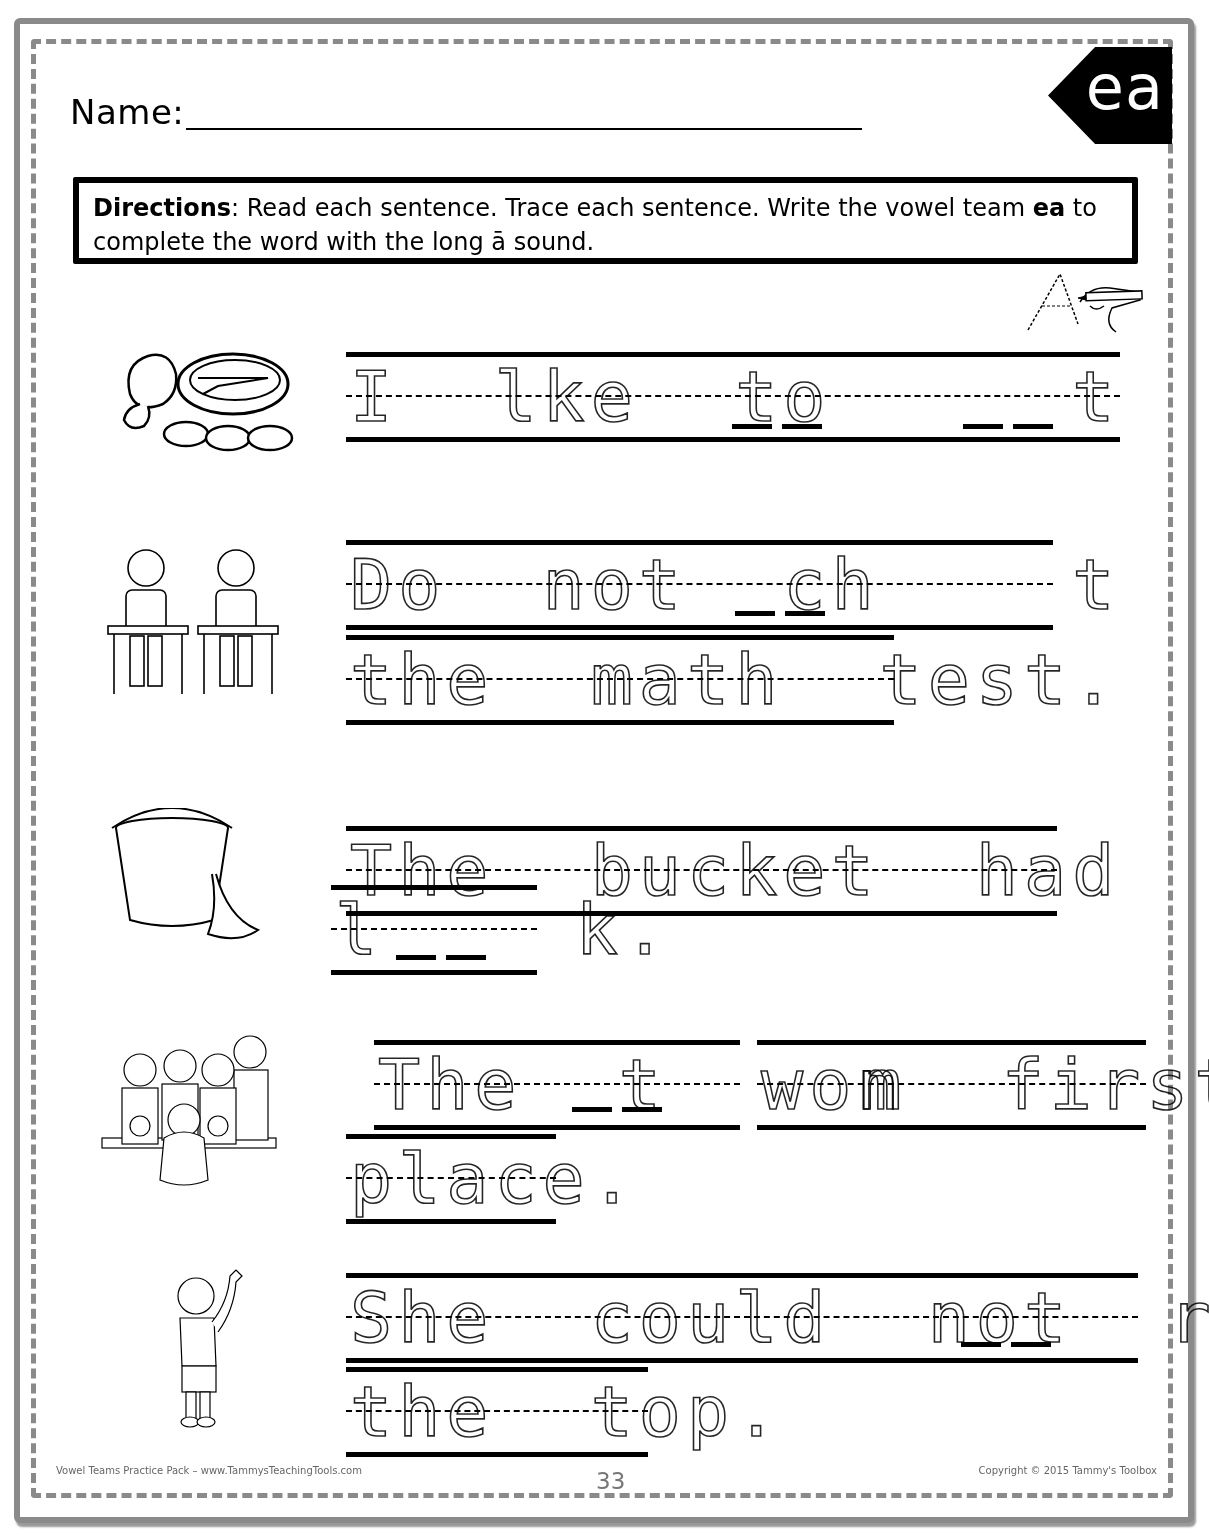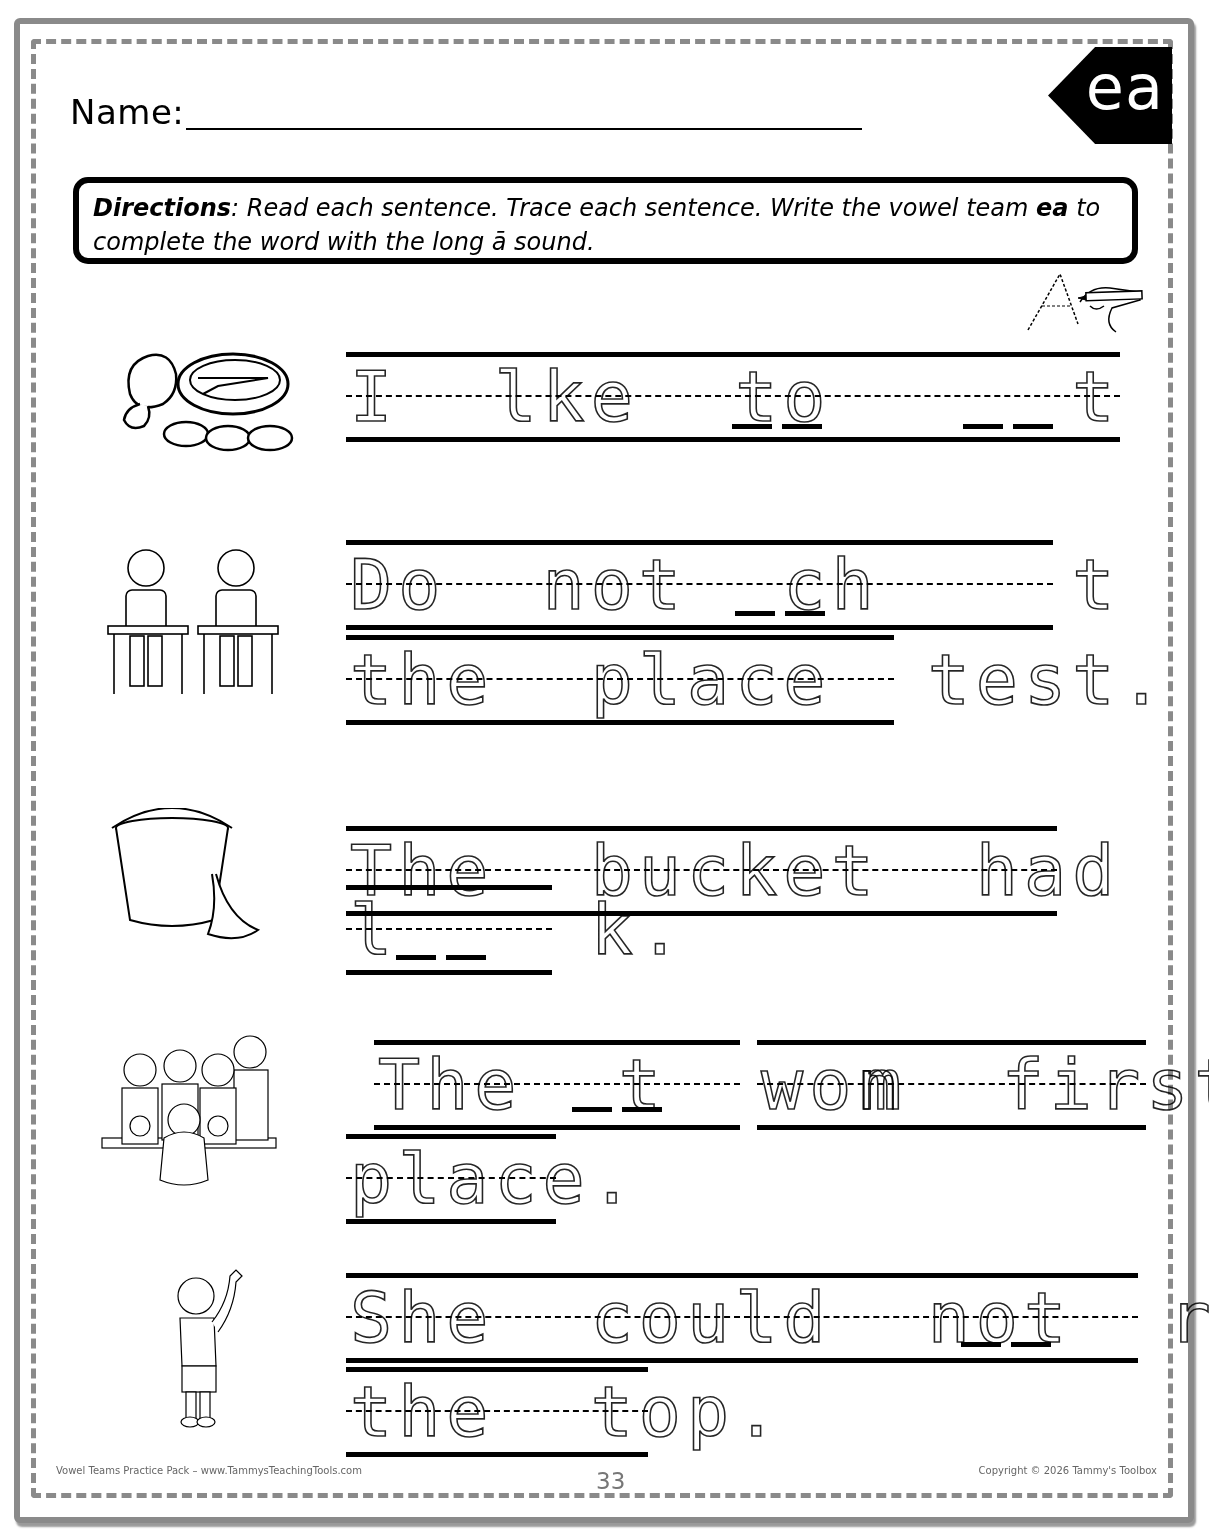--- a/index.html
+++ b/index.html
@@ -22,22 +22,22 @@
 
     .ea-tag {
       position: absolute; left: 1048px; top: 47px; width: 124px; height: 97px;
       background: #000; clip-path: polygon(38% 0, 100% 0, 100% 100%, 38% 100%, 0 50%);
       display: flex; align-items: center; justify-content: flex-end; padding-right: 8px;
     }
     .ea-text { color: #fff; font-size: 62px; font-family: "DejaVu Sans", sans-serif; line-height: 62px; letter-spacing: 1px; margin-top: -16px; }
 
     .directions-box {
       position: absolute; left: 73px; top: 177px; width: 1065px; height: 87px;
-      border: 6px solid #000; border-radius: 15px; padding: 8px 14px;
-      font-size: 24px; line-height: 34px; font-family: "DejaVu Sans", sans-serif; font-style: italic;
+      border: 6px solid #000; border-radius: 2px; padding: 8px 14px;
+      font-size: 24px; line-height: 34px; font-family: "DejaVu Sans", sans-serif;
     }
     .directions-box b { font-weight: bold; }
 
     .trace-icon { position: absolute; left: 1020px; top: 266px; width: 128px; height: 68px; }
 
     .pic { position: absolute; }
 
     .tline { position: absolute; }
     .tline .rule-top { position: absolute; left: 0; right: 0; top: 0; height: 5px; background: #000; }
     .tline .rule-mid { position: absolute; left: 0; right: 0; top: 43px; border-top: 2px dashed #000; }
@@ -136,39 +136,39 @@
   <div class="text">Do  not  ch    t   on</div>
 </div>
 <div class="blank" style="left:735px;top:611px;">
     <span></span>
     <span></span>
   </div>
 <div class="tline" style="left:346px;top:635px;width:548px;height:90px;">
   <div class="rule-top"></div>
     <div class="rule-mid"></div>
     <div class="rule-bot"></div>
-  <div class="text">the  place  test.</div>
+  <div class="text">the  math  test.</div>
 </div>
 
 <svg class="pic" style="left:108px;top:808px;width:160px;height:140px;" viewBox="0 0 160 140">
   <g fill="#fff" stroke="#000" stroke-width="2">
     <ellipse cx="64" cy="20" rx="56" ry="10"></ellipse>
     <path d="M8 20 L22 112 Q64 124 106 112 L120 20"></path>
     <path d="M4 20 Q64 -20 124 20" fill="none"></path>
     <path d="M104 66 Q110 100 100 126 Q130 136 150 122 Q120 110 108 66"></path>
   </g>
 </svg>
 
 <div class="tline" style="left:346px;top:826px;width:711px;height:90px;">
   <div class="rule-top"></div>
     <div class="rule-mid"></div>
     <div class="rule-bot"></div>
   <div class="text">The  bucket  had  a</div>
 </div>
-<div class="tline" style="left:346px;top:885px;width:206px;height:90px;">
+<div class="tline" style="left:331px;top:885px;width:206px;height:90px;">
   <div class="rule-top"></div>
     <div class="rule-mid"></div>
     <div class="rule-bot"></div>
   <div class="text">l    k.</div>
 </div>
 <div class="blank" style="left:396px;top:955px;">
     <span></span>
     <span></span>
   </div>
 
@@ -238,13 +238,13 @@
   </div>
 <div class="tline" style="left:346px;top:1367px;width:302px;height:106px;">
   <div class="rule-top"></div>
     <div class="rule-mid"></div>
     <div class="rule-bot"></div>
   <div class="text">the  top.</div>
 </div>
 
 <div class="footer footer-left">Vowel Teams Practice Pack – www.TammysTeachingTools.com</div>
 <div class="footer footer-page">33</div>
-<div class="footer footer-right">Copyright © 2026 Tammy's Toolbox</div>
+<div class="footer footer-right">Copyright © 2015 Tammy's Toolbox</div>
 
 </body></html>

